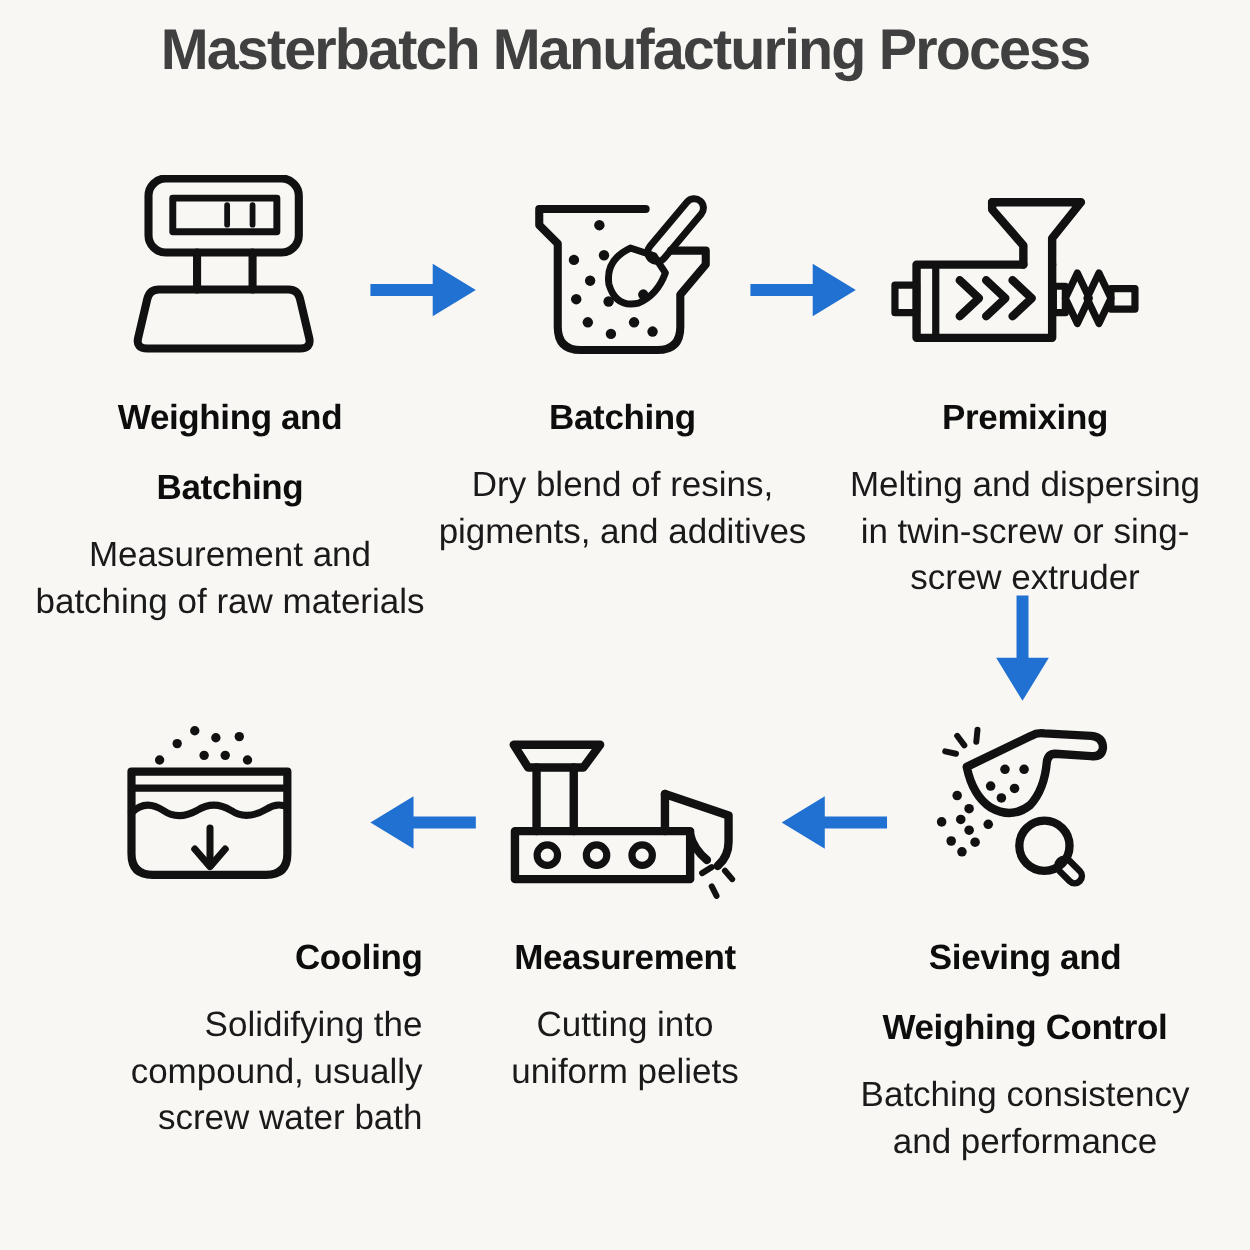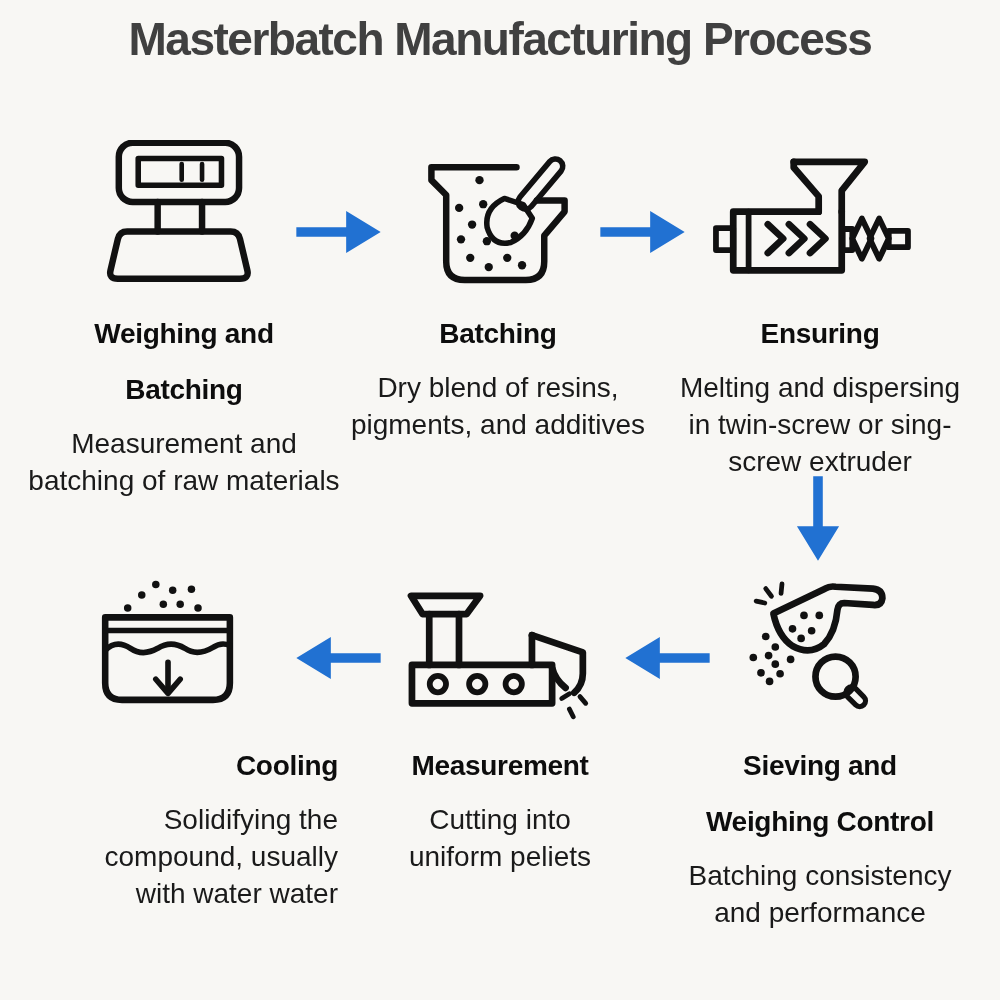--- a/index.html
+++ b/index.html
@@ -113,21 +113,21 @@
 Batching</div>
     <div class="step-desc">Measurement and
 batching of raw materials</div>
   </div>
   <div class="col" style="left:338px;top:306px;">
     <div class="step-title">Batching</div>
     <div class="step-desc">Dry blend of resins,
 pigments, and additives</div>
   </div>
   <div class="col" style="left:660px;top:306px;">
-    <div class="step-title">Ensuring</div>
+    <div class="step-title">Premixing</div>
     <div class="step-desc">Melting and dispersing
 in twin-screw or sing-
 screw extruder</div>
   </div>
 
   <div class="icon" style="left:733px;top:581px;width:163px;height:153px;">
     <svg viewBox="0 0 170 160" fill="none" stroke="currentColor" stroke-width="7" stroke-linecap="round" stroke-linejoin="round">
       <path d="M42,34 L96,8 Q101,5 107,6 L146,8 Q156,9 156,18 Q155,26 146,25 L116,23 Q110,23 109,30 Q107,53 95,66 Q80,78 62,68 Q47,58 42,34 Z"></path>
       <g fill="currentColor" stroke="none">
         <circle cx="74" cy="36" r="4"></circle>
@@ -212,16 +212,16 @@
   </div>
   <div class="col" style="left:340px;top:738px;">
     <div class="step-title">Measurement</div>
     <div class="step-desc">Cutting into
 uniform peliets</div>
   </div>
   <div class="col" style="left:18px;top:738px;text-align:right;">
     <div class="step-title">Cooling</div>
     <div class="step-desc">Solidifying the
 compound, usually
-with water water</div>
+screw water bath</div>
   </div>
 
 </div>
 
 </body></html>

